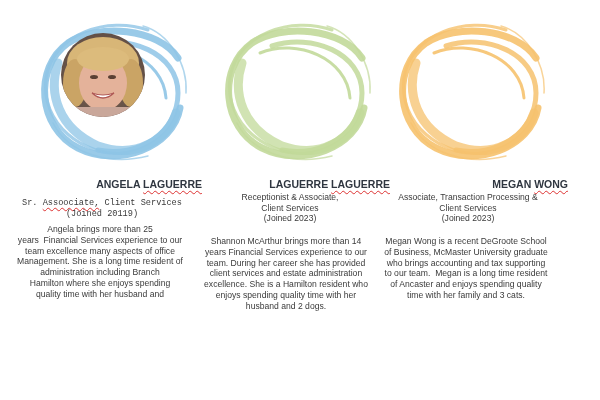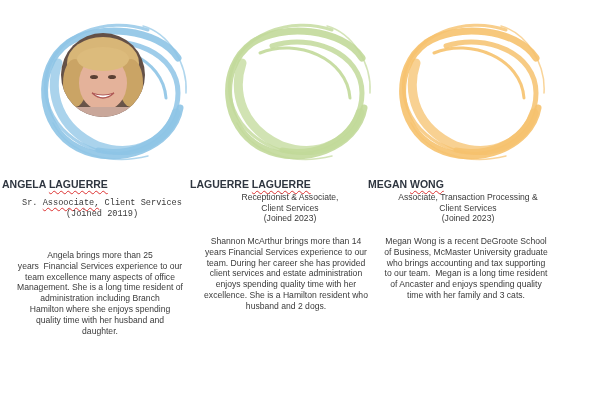--- a/index.html
+++ b/index.html
@@ -43,21 +43,21 @@
       height: 84px;
       border-radius: 50%;
       overflow: hidden;
     }
 
     .name {
       position: absolute;
       top: 178px;
       left: 0;
       width: 100%;
-      text-align: left;
+      text-align: right;
       font-weight: bold;
       font-size: 10.5px;
       color: #2f3640;
       letter-spacing: 0;
     }
     .card.c1 .name { left: -12px; }
     .card.c2 .name { left: 0px; }
     .card.c3 .name { left: -6px; }
 
     .spell {
@@ -82,21 +82,21 @@
 
     .bio {
       position: absolute;
       left: 0;
       width: 100%;
       text-align: center;
       font-size: 8.6px;
       line-height: 10.8px;
       color: #3a3a3a;
     }
-    .card.c1 .bio { top: 250px; left: -14px; width: 200px; }
+    .card.c1 .bio { top: 224px; left: -14px; width: 200px; }
     .card.c2 .bio { top: 236px; left: -2px; width: 196px; }
     .card.c3 .bio { top: 236px; left: -8px; width: 200px; }
     .bio span { display: block; }
   </style>
 </head>
 <body>
 
 <div class="card c1">
   <svg class="swirl" viewBox="0 0 170 150">
     <g fill="none" stroke="#8ec4e6" stroke-linecap="round">
@@ -137,21 +137,20 @@
     <div>(Joined 20119)</div>
   </div>
   <div class="bio">
     <span>Angela brings more than 25</span>
     <span style="white-space:pre">years  Financial Services experience to our</span>
     <span>team excellence many aspects of office</span>
     <span>Management. She is a long time resident of</span>
     <span>administration including Branch</span>
     <span>Hamilton where she enjoys spending</span>
     <span>quality time with her husband and</span>
-    <span>daughter.</span>
   </div>
 </div>
 
 <div class="card c2">
   <svg class="swirl" viewBox="0 0 170 150">
     <g fill="none" stroke="#c2d99a" stroke-linecap="round">
       <path d="M150 40 C 130 10, 70 5, 40 25 C 5 50, 10 110, 50 130 C 90 150, 145 130, 152 90" stroke-width="7" opacity="0.9"></path>
       <path d="M120 12 C 80 -2, 25 15, 18 60 C 12 105, 55 140, 100 135" stroke-width="3" opacity="0.8"></path>
       <path d="M60 28 C 100 15, 150 35, 150 75 C 150 115, 110 140, 70 132" stroke-width="5" opacity="0.85"></path>
       <path d="M30 45 C 20 75, 30 110, 70 128 C 110 142, 140 120, 148 95" stroke-width="9" opacity="0.75"></path>
@@ -166,22 +165,22 @@
   <div class="role">
     <div>Receptionist &amp; Associate,</div>
     <div>Client Services</div>
     <div>(Joined 2023)</div>
   </div>
   <div class="bio">
     <span>Shannon McArthur brings more than 14</span>
     <span>years Financial Services experience to our</span>
     <span>team. During her career she has provided</span>
     <span>client services and estate administration</span>
+    <span>excellence. She is a Hamilton resident who</span>
     <span>enjoys spending quality time with her</span>
-    <span>excellence. She is a Hamilton resident who</span>
     <span>husband and 2 dogs.</span>
   </div>
 </div>
 
 <div class="card c3">
   <svg class="swirl" viewBox="0 0 170 150">
     <g fill="none" stroke="#f6c26e" stroke-linecap="round">
       <path d="M150 40 C 130 10, 70 5, 40 25 C 5 50, 10 110, 50 130 C 90 150, 145 130, 152 90" stroke-width="7" opacity="0.9"></path>
       <path d="M120 12 C 80 -2, 25 15, 18 60 C 12 105, 55 140, 100 135" stroke-width="3" opacity="0.8"></path>
       <path d="M60 28 C 100 15, 150 35, 150 75 C 150 115, 110 140, 70 132" stroke-width="5" opacity="0.85"></path>

